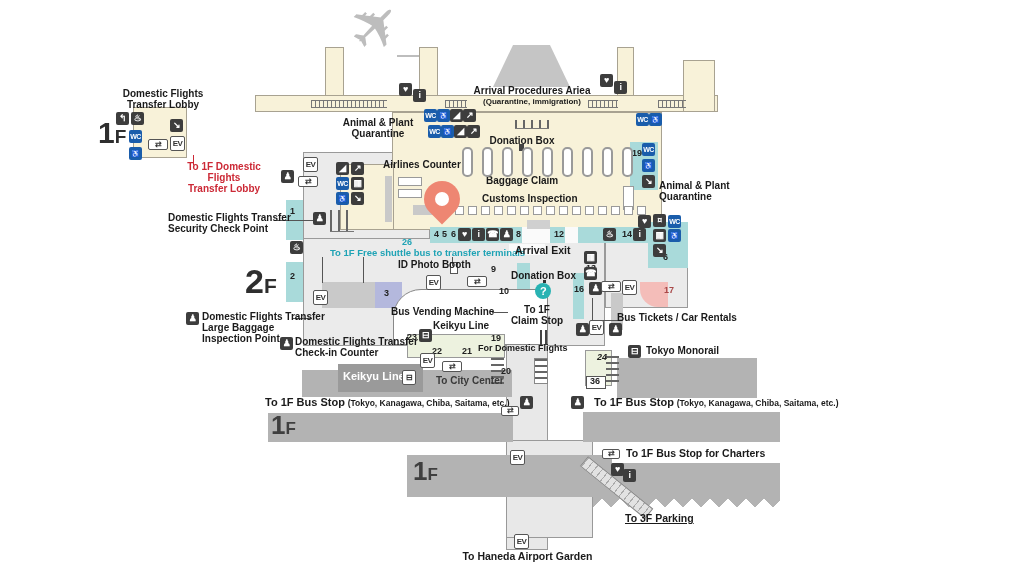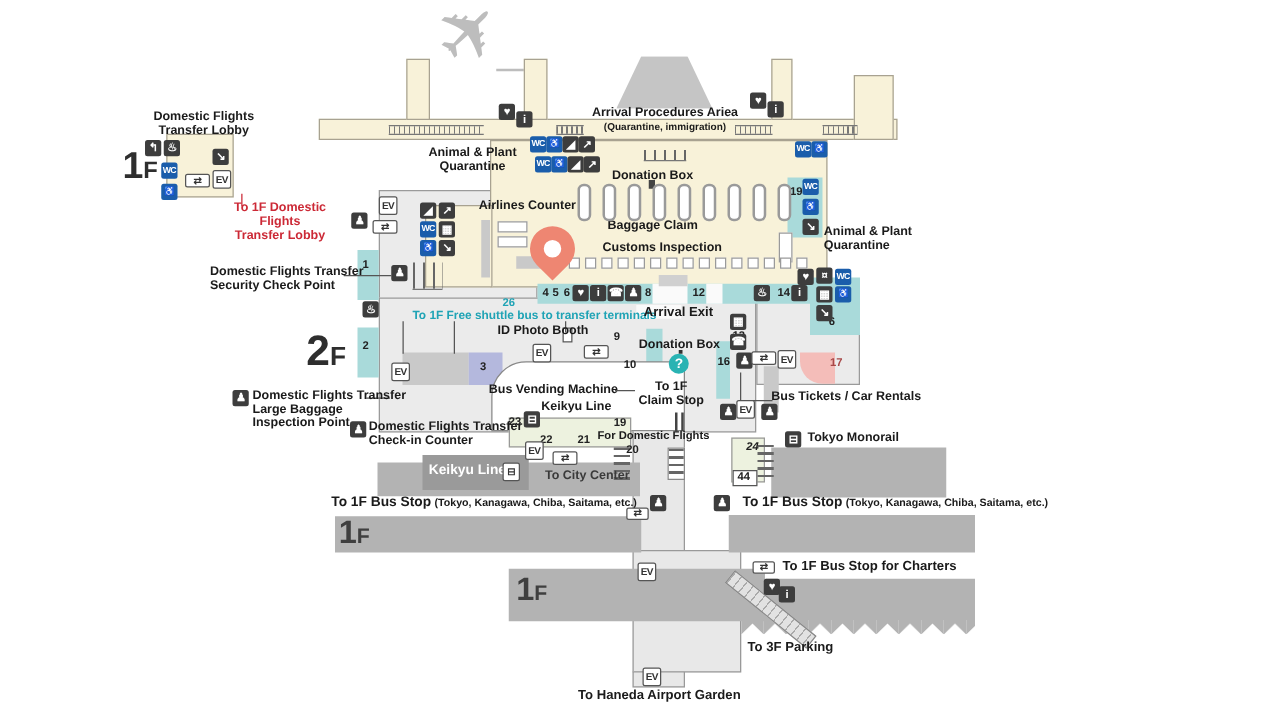--- a/index.html
+++ b/index.html
@@ -146,26 +146,26 @@
       <span class="num" style="left: 491px; top: 265px;">9</span>
       <span class="num" style="left: 499px; top: 287px;">10</span>
       <span class="num" style="left: 554px; top: 230px;">12</span>
       <span class="num" style="left: 586px; top: 230px; margin-top: 34px;">13</span>
       <span class="num" style="left: 622px; top: 230px;">14</span>
       <span class="num" style="left: 663px; top: 253px;">6</span>
       <span class="num" style="left: 574px; top: 285px;">16</span>
       <span class="num" style="left: 648px; top: 286px; color: rgb(168, 72, 72); margin-left: 16px;">17</span>
       <span class="num" style="left: 632px; top: 149px;">19</span>
       <span class="num" style="left: 491px; top: 334px;">19</span>
-      <span class="num" style="left: 501px; top: 355px;">20</span>
+      <span class="num" style="left: 501px; top: 367px;">20</span>
       <span class="num" style="left: 462px; top: 347px;">21</span>
       <span class="num" style="left: 432px; top: 347px;">22</span>
       <span class="num" style="left: 407px; top: 333px;">23</span>
       <span class="num" style="left: 597px; top: 353px; font-style: italic;">24</span>
-      <span class="num" style="left: 590px; top: 377px;">44</span>
+      <span class="num" style="left: 590px; top: 377px;">36</span>
       <span class="num" style="left: 402px; top: 238px; color: rgb(31, 163, 181);">26</span>
       <span class="ic ic-dark" style="left: 116px; top: 112px;">↰</span>
       <span class="ic ic-dark" style="left: 131px; top: 112px;">♨</span>
       <span class="ic ic-blue" style="left: 129px; top: 130px;">WC</span>
       <span class="ic ic-blue" style="left: 129px; top: 147px;">♿</span>
       <span class="ic ic-dark" style="left: 170px; top: 119px;">↘</span>
       <span class="ic ic-white" style="left: 148px; top: 139px; width: 20px; height: 11px;">⇄</span>
       <span class="ic ic-white" style="left: 170px; top: 136px; width: 15px; height: 15px;">EV</span>
       <span class="ic ic-blue" style="left: 424px; top: 109px;">WC</span>
       <span class="ic ic-blue" style="left: 437px; top: 109px;">♿</span>
@@ -294,17 +294,17 @@
   <div class="lbl" style="left:478px;top:343px;font-size:9px;">For Domestic Flights</div>
   <div class="lbl" style="left:617px;top:312px;">Bus Tickets / Car Rentals</div>
   <div class="lbl" style="left:646px;top:345px;">Tokyo Monorail</div>
   <div class="lbl white-txt" style="left:343px;top:371px;font-size:11px;">Keikyu Line</div>
   <div class="lbl" style="left:436px;top:375px;color:#3a3a3a;">To City Center</div>
   <div class="lbl" style="left:265px;top:397px;"><span style="font-size:11px;">To 1F Bus Stop</span> <span style="font-size:8.5px;">(Tokyo, Kanagawa, Chiba, Saitama, etc.)</span></div>
   <div class="lbl" style="left:594px;top:397px;"><span style="font-size:11px;">To 1F Bus Stop</span> <span style="font-size:8.5px;">(Tokyo, Kanagawa, Chiba, Saitama, etc.)</span></div>
   <div class="floor floor-sm" style="left:271px;top:412px;color:#3f3f3f;"><span class="d">1</span><span class="s">F</span></div>
   <div class="floor floor-sm" style="left:413px;top:458px;color:#3f3f3f;"><span class="d">1</span><span class="s">F</span></div>
   <div class="lbl" style="left:626px;top:448px;font-size:10.5px;">To 1F Bus Stop for Charters</div>
-  <div class="lbl" style="left:598px;top:513px;font-size:10.5px;">To 3F Parking</div>
+  <div class="lbl" style="left:625px;top:513px;font-size:10.5px;text-decoration:underline;">To 3F Parking</div>
   <div class="lbl ctr" style="left:450px;top:551px;width:155px;font-size:10.5px;">To Haneda Airport Garden</div>
 
   <div class="pin"></div>
 </div>
 
 </body></html>

